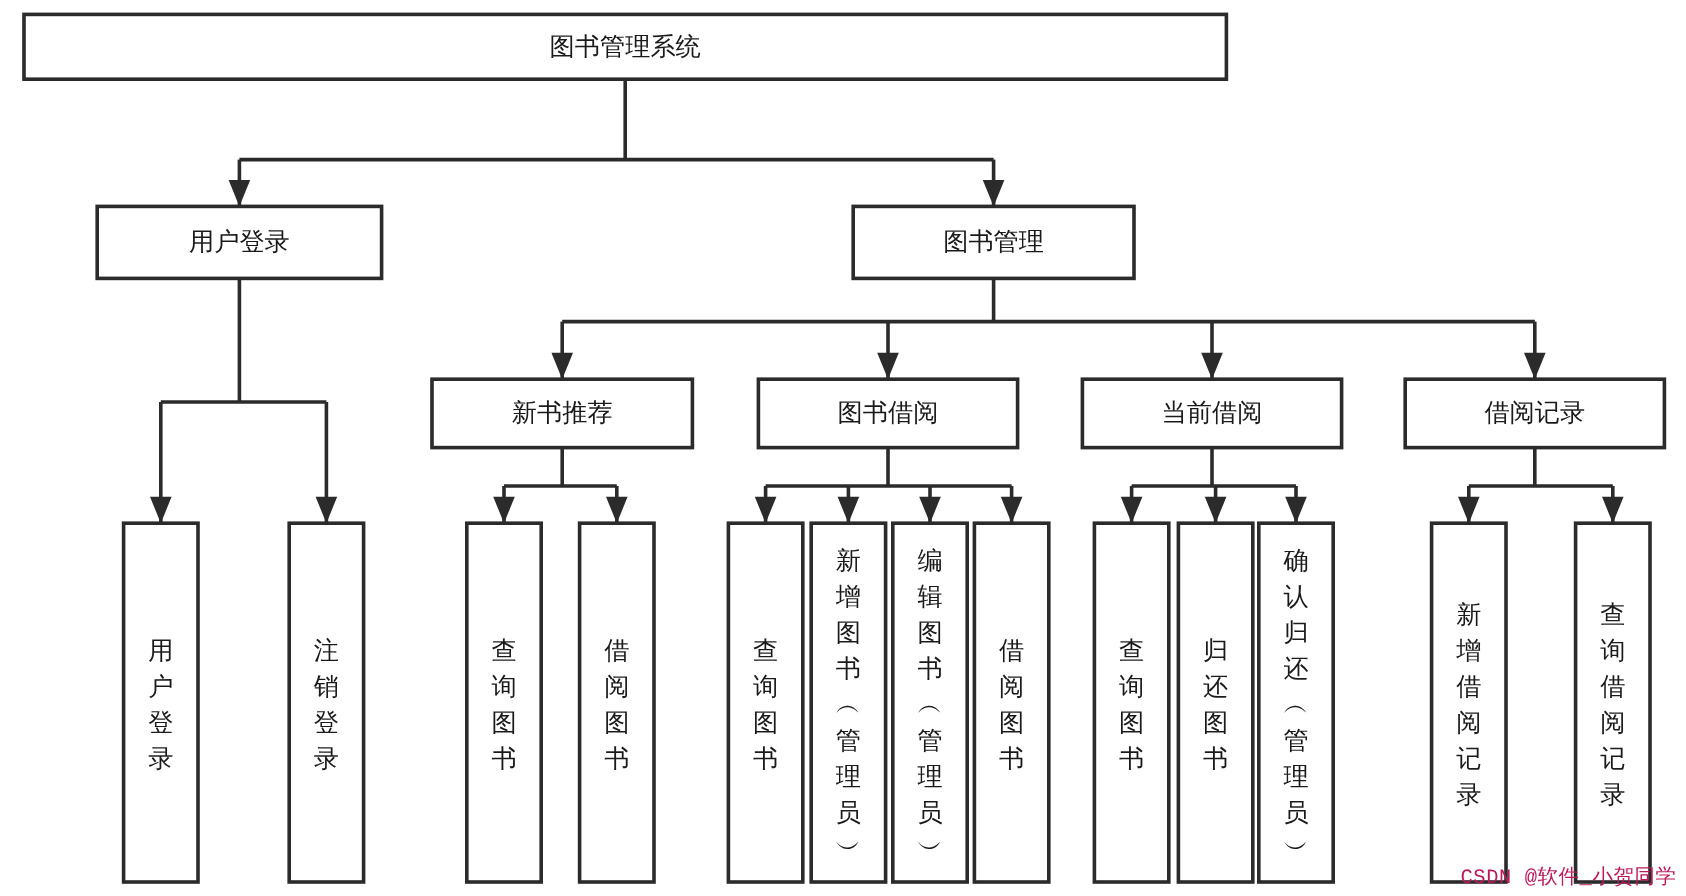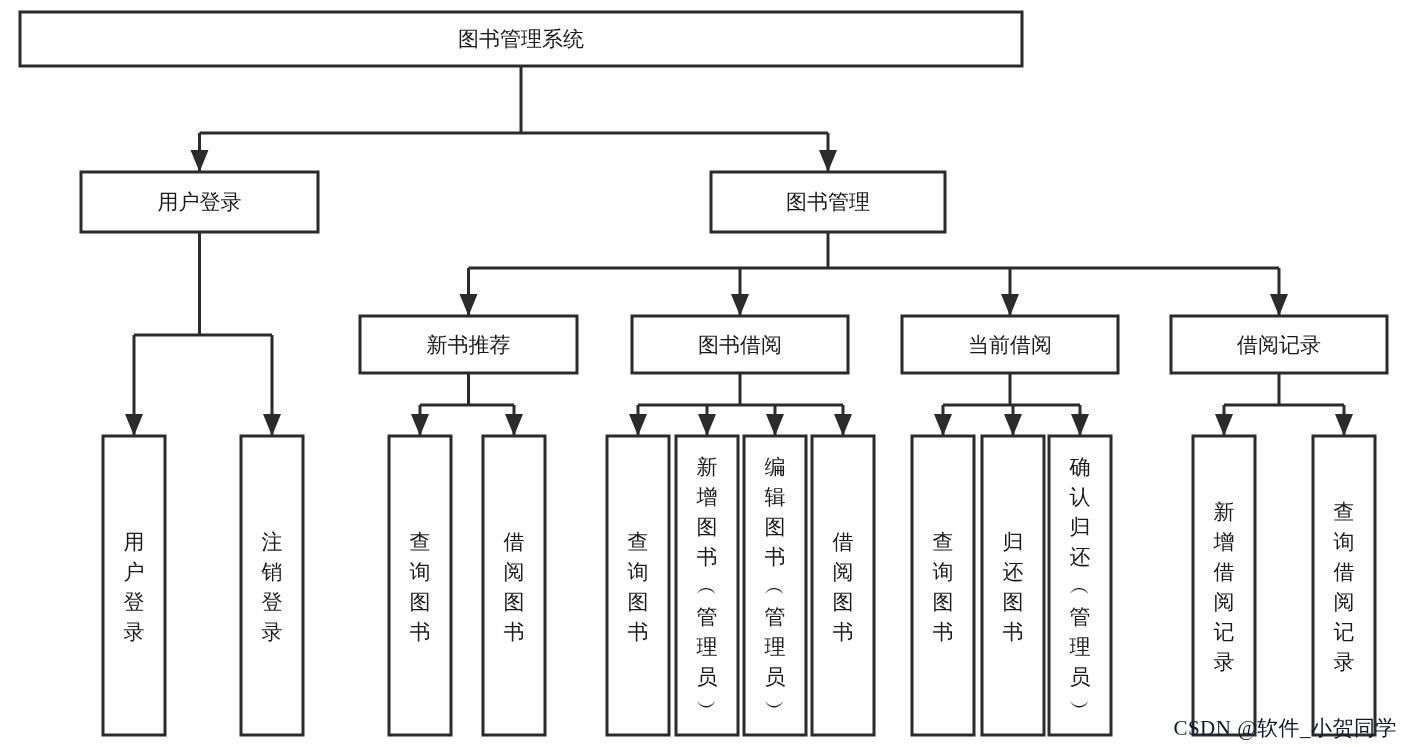--- a/index.html
+++ b/index.html
@@ -55,23 +55,23 @@
     font-family: "DejaVu Sans", "Liberation Sans", sans-serif;
     font-size: 21px;
     fill: #1a1a1a;
     text-anchor: middle;
     white-space: pre;
   }
   .watermark {
     position: absolute;
     right: 8px;
     bottom: 5px;
-    font-family: Liberation Serif, serif;
-    font-size: 21px;
-    color: #0f172a;
+    font-family: Liberation Mono, monospace;
+    font-size: 17px;
+    color: #be185d;
     letter-spacing: 0.5px;
     user-select: none;
     white-space: nowrap;
   }
 </style>
 </head>
 <body>
 
 <div id="diagram-root">
   <svg id="tree-svg" viewBox="0 0 1405 747" xmlns="http://www.w3.org/2000/svg">

